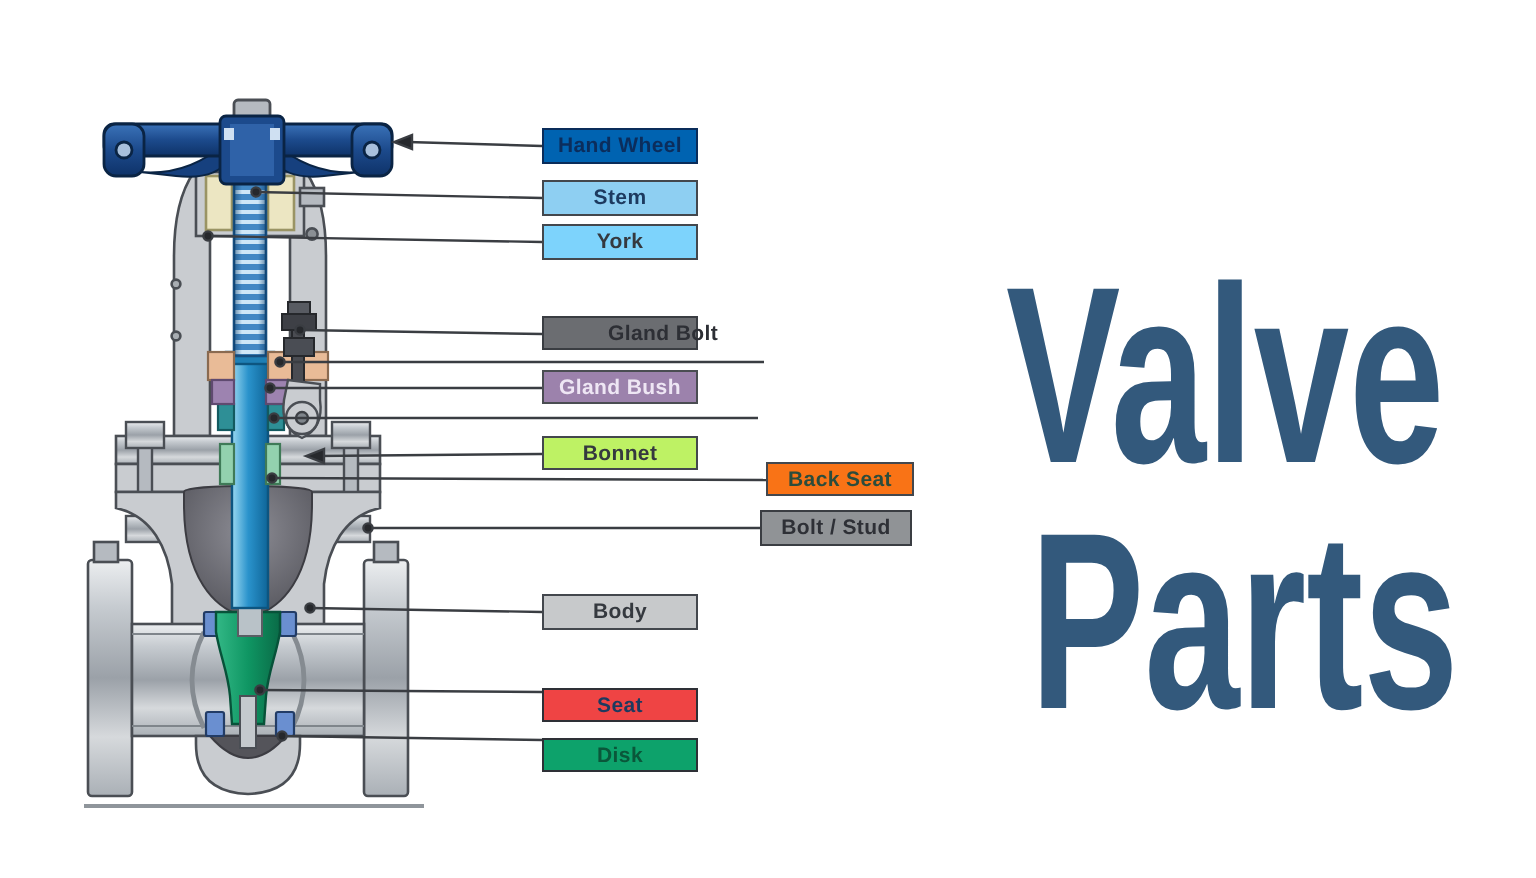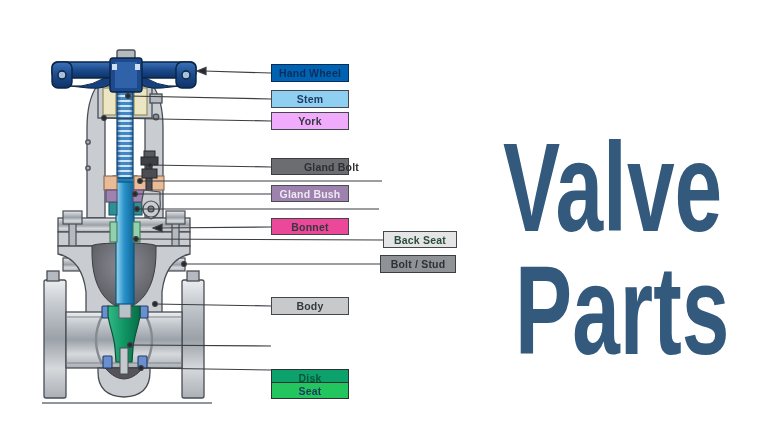--- a/index.html
+++ b/index.html
@@ -5,31 +5,31 @@
   html,body{margin:0;padding:0;background:#fff;}
   .stage{position:relative;width:768px;height:439px;background:#fff;overflow:hidden;
          font-family:"Liberation Sans",sans-serif;}
   svg{position:absolute;left:0;top:0;}
   
   .lbl{position:absolute;box-sizing:border-box;border:1.4px solid #43474d;
        font-weight:bold;font-size:10.5px;display:flex;align-items:center;justify-content:center;
        letter-spacing:.2px;white-space:nowrap;}
   .l-hand-wheel   {left:271px;top:64px; width:78px;height:18px;background:#0063b1;color:#0b2d5c;border-color:#0a2c5a;}
   .l-stem         {left:271px;top:90px; width:78px;height:18px;background:#8ecff2;color:#1d3a5f;}
-  .l-york         {left:271px;top:112px;width:78px;height:18px;background:#f0abfc;color:#35393f;}
+  .l-york         {left:271px;top:112px;width:78px;height:18px;background:#7dd3fc;color:#35393f;}
   .l-gland-bolt   {left:271px;top:158px;width:78px;height:17px;background:#6b6d71;color:#2d2f35;border-color:#3a3d42;padding-left:43px;}
   .l-gland-falange{left:382px;top:172px;width:91px;height:18px;background:#f0c5a9;color:#4d4f58;border-color:#6e7076;}
   .l-gland-bush   {left:271px;top:185px;width:78px;height:17px;background:#9c82ac;color:#eee6f4;border-color:#4a4d52;text-align:right;}
   .l-gland-packing{left:379px;top:200px;width:92px;height:17px;background:#10708f;color:#0a3c58;border-color:#0d4a63;}
-  .l-bonnet       {left:271px;top:218px;width:78px;height:17px;background:#ec4899;color:#35393f;}
-  .l-back-seat    {left:383px;top:231px;width:74px;height:17px;background:#e5e5e5;color:#2b4c3c;}
+  .l-bonnet       {left:271px;top:218px;width:78px;height:17px;background:#bef264;color:#35393f;}
+  .l-back-seat    {left:383px;top:231px;width:74px;height:17px;background:#f97316;color:#2b4c3c;}
   .l-bolt-stud    {left:380px;top:255px;width:76px;height:18px;background:#909396;color:#2e3036;border-color:#3a3d42;}
   .l-body         {left:271px;top:297px;width:78px;height:18px;background:#c7c9cb;color:#35393f;}
   .l-disk         {left:271px;top:337px;width:78px;height:17px;background:#0da26b;color:#0a573a;border-color:#2e3036;margin-top:32px;}
-  .l-seat         {left:271px;top:382px;width:78px;height:17px;background:#22c55e;color:#1d3a5f;border-color:#2e3036;}
+  .l-seat         {left:271px;top:344px;width:78px;height:17px;background:#ef4444;color:#1d3a5f;border-color:#2e3036;}
   
   .title-word{position:absolute;font-weight:bold;font-size:126px;line-height:1;color:#33597c;
               transform:scaleX(0.68);transform-origin:top left;white-space:nowrap;}
   .t1{left:503px;top:125px;}
   .t2{left:515px;top:248px;}
 </style>
 </head>
 <body>
 
 <div class="stage">

